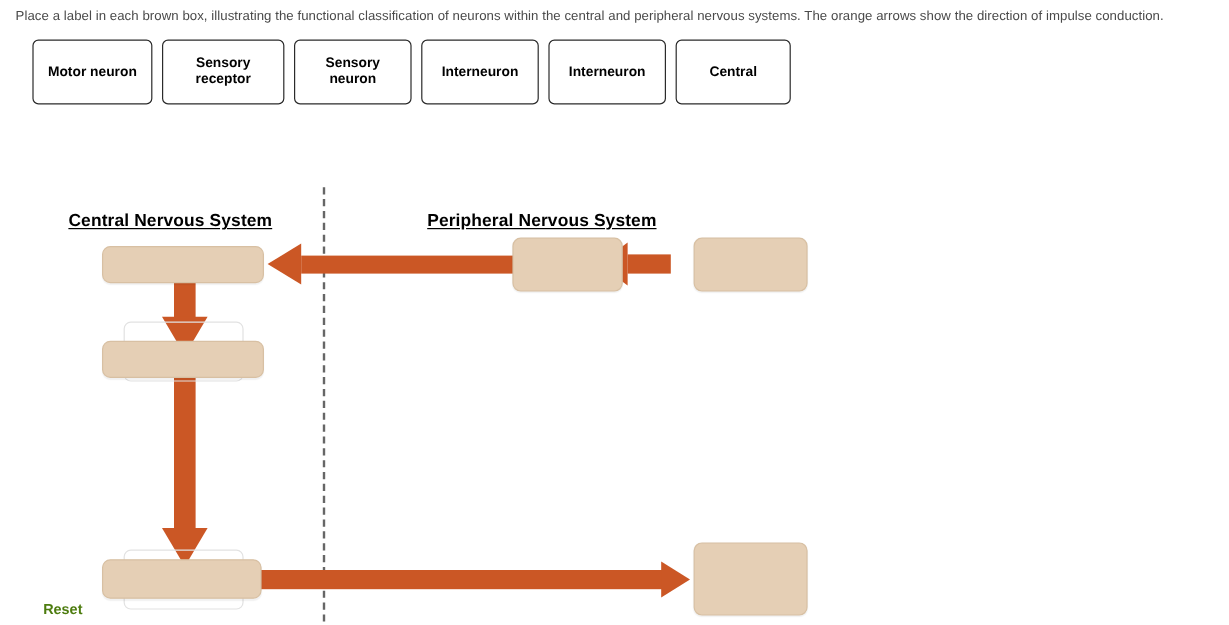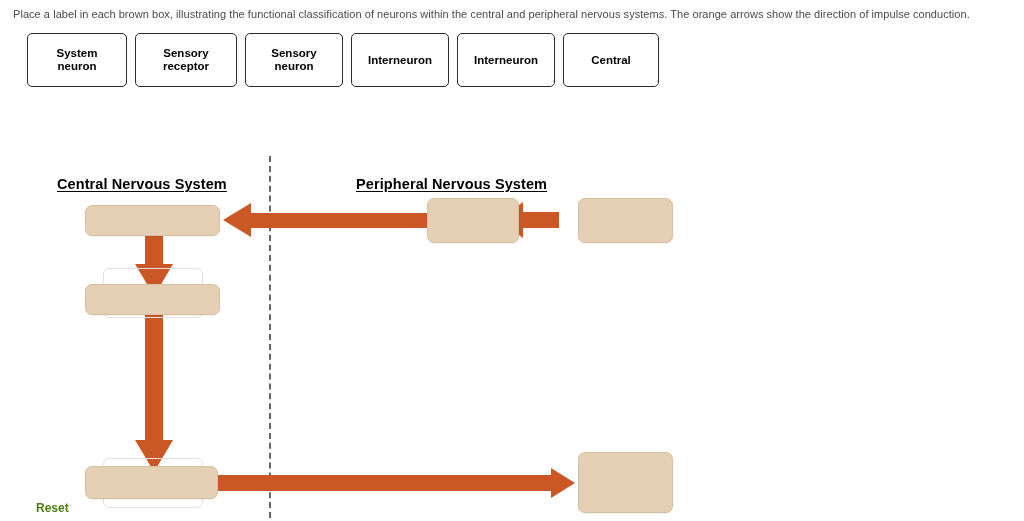--- a/index.html
+++ b/index.html
@@ -152,21 +152,21 @@
     cursor: pointer;
     user-select: none;
   }
 </style>
 </head>
 <body>
 
 <div id="instructions">Place a label in each brown box, illustrating the functional classification of neurons within the central and peripheral nervous systems.  The orange arrows show the direction of impulse conduction.</div>
 
 <div id="label-tray">
-  <div class="label-chip chip-w-100">System neuron</div>
+  <div class="label-chip chip-w-100">Motor neuron</div>
   <div class="label-chip chip-w-102">Sensory receptor</div>
   <div class="label-chip chip-w-98">Sensory neuron</div>
   <div class="label-chip chip-w-98">Interneuron</div>
   <div class="label-chip chip-w-98">Interneuron</div>
   <div class="label-chip chip-w-96">Central</div>
 </div>
 
 <div class="section-heading" id="cns-heading">Central Nervous System</div>
 <div class="section-heading" id="pns-heading">Peripheral Nervous System</div>
 

